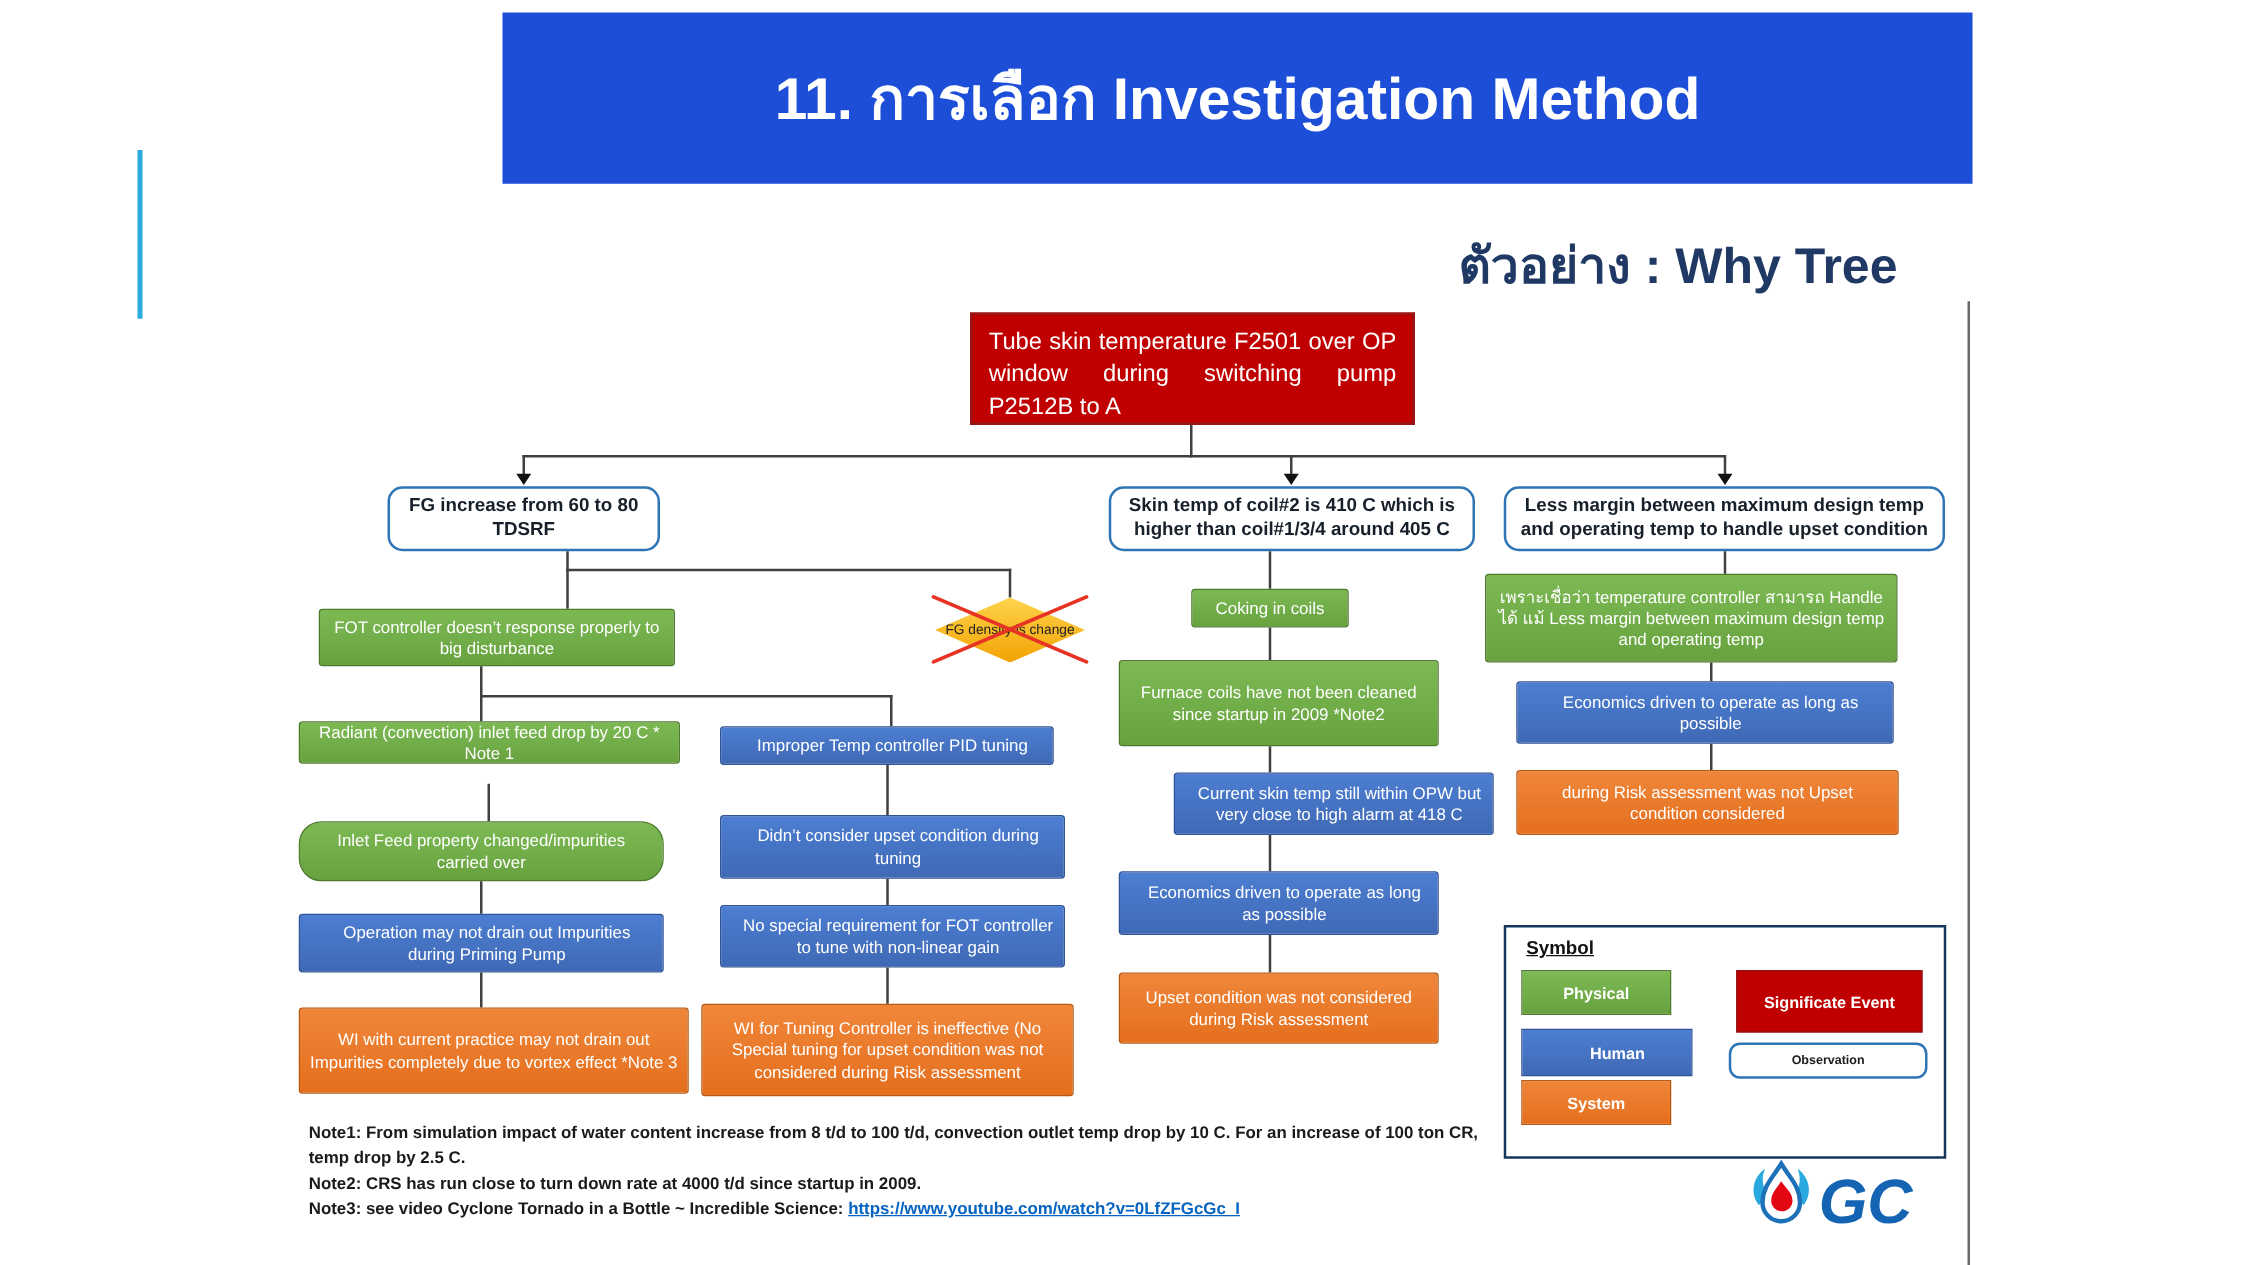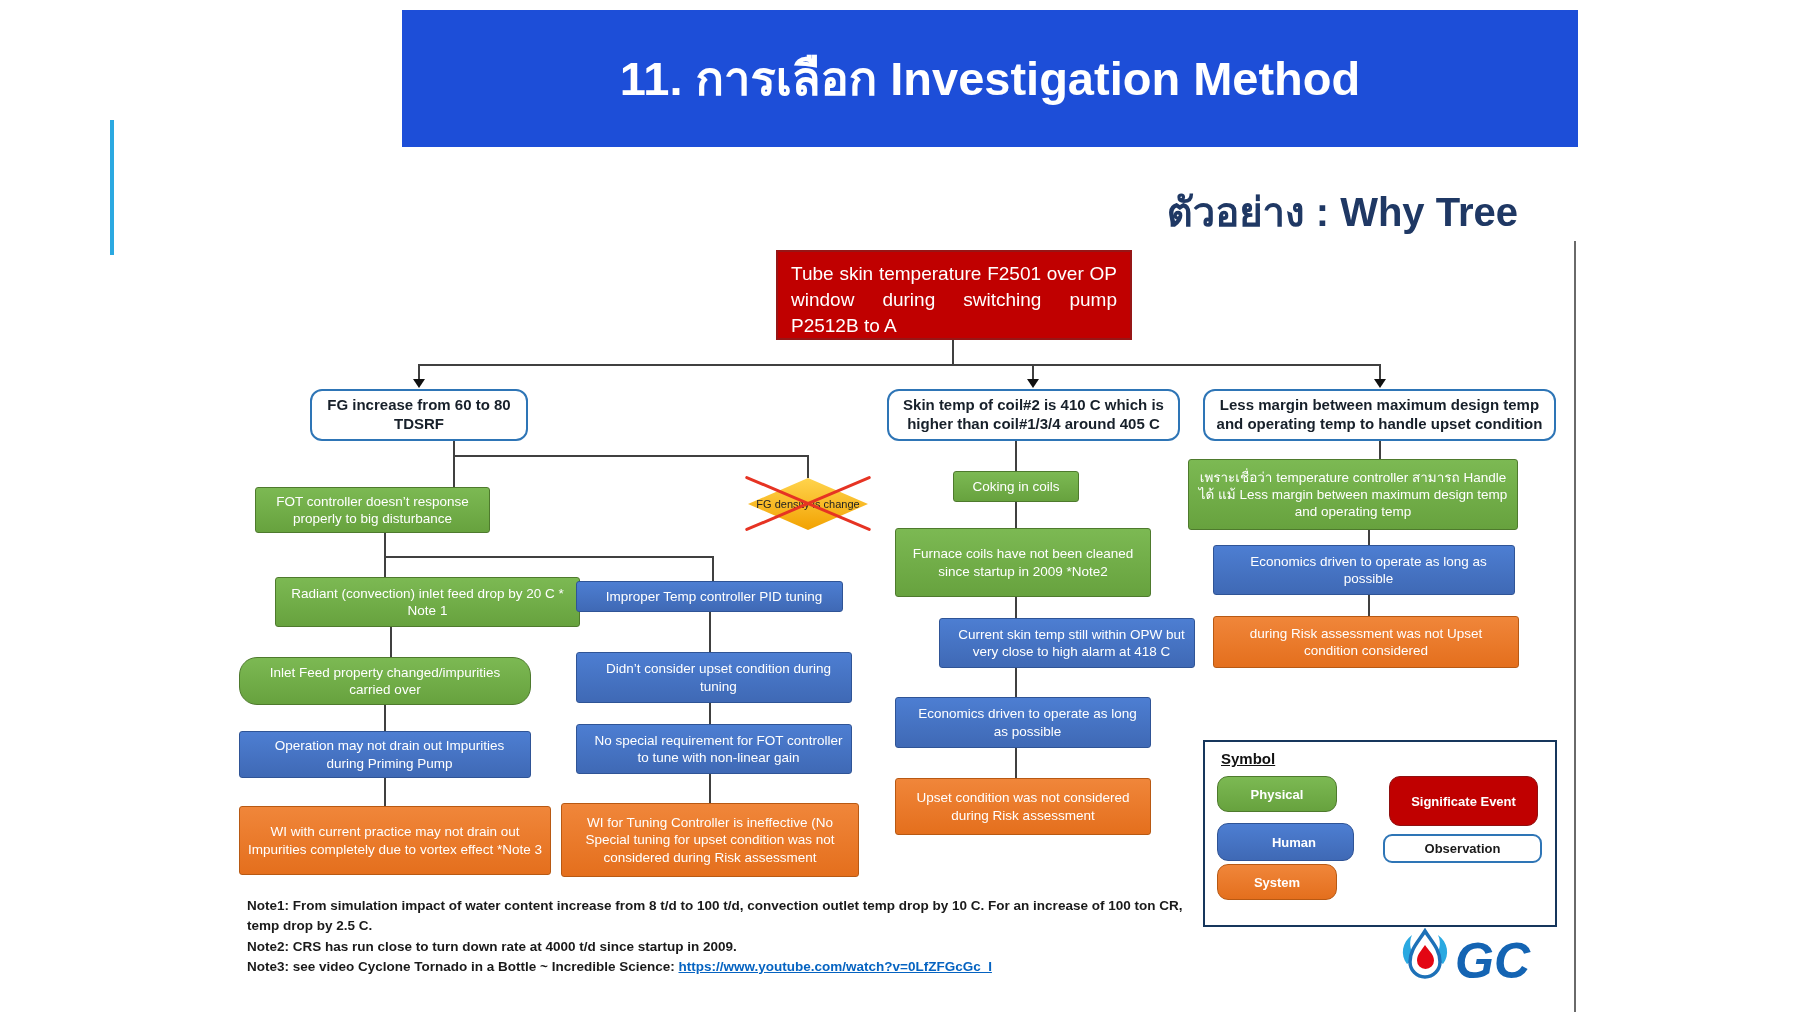--- a/index.html
+++ b/index.html
@@ -36,25 +36,25 @@
     background:linear-gradient(180deg,#ffd44d,#f2a202);
     clip-path:polygon(50% 0,100% 50%,50% 100%,0 50%);}
   .xline{position:absolute;width:136px;height:3px;background:#e63323;border-radius:2px;}
 
   
   .legendbox{position:absolute;left:1203px;top:740px;width:354px;height:187px;
     border:2px solid #16365c;background:#ffffff;box-sizing:border-box;}
   .legend-title{position:absolute;left:1221px;top:750px;color:#111111;font-size:15px;
     font-weight:bold;text-decoration:underline;}
   .chip{position:absolute;display:flex;align-items:center;justify-content:center;
-    color:#ffffff;font-size:13px;font-weight:bold;border-radius:11px;}
+    color:#ffffff;font-size:13px;font-weight:bold;border-radius:0;}
   .sig{background:#c00000;border:1px solid #8f1010;}
   .obschip{position:absolute;display:flex;align-items:center;justify-content:center;
     background:#ffffff;border:2px solid #2e75b6;border-radius:9px;color:#1a1a1a;
-    font-size:13px;font-weight:bold;box-sizing:border-box;}
+    font-size:10px;font-weight:bold;box-sizing:border-box;}
   .hypo{color:#5a3200;font-size:13px;font-weight:bold;}
 
   
   .notes{position:absolute;left:247px;top:896px;width:940px;color:#1a1a1a;
     font-size:13.5px;font-weight:bold;line-height:1.5;}
   .note-link{color:#0563c1;text-decoration:underline;cursor:pointer;}
 
   
   .vline-right{position:absolute;left:1574px;top:241px;width:2px;height:771px;background:#6a6a6a;}
   .gclogo{position:absolute;left:1393px;top:928px;width:170px;height:62px;display:flex;align-items:center;}
@@ -84,33 +84,33 @@
 
   <div class="obs" style="left:310px;top:389px;width:218px;height:52px;">FG increase from 60 to 80 TDSRF</div>
   <div class="obs" style="left:887px;top:389px;width:293px;height:52px;">Skin temp of coil#2 is 410 C which is higher than coil#1/3/4 around 405 C</div>
   <div class="obs" style="left:1203px;top:389px;width:353px;height:52px;">Less margin between maximum design temp and operating temp to handle upset condition</div>
 
   <div class="ln" style="left:453px;top:441px;width:2px;height:16px;"></div>
   <div class="ln" style="left:453px;top:455px;width:356px;height:2px;"></div>
   <div class="ln" style="left:807px;top:455px;width:2px;height:23px;"></div>
   <div class="ln" style="left:453px;top:455px;width:2px;height:32px;"></div>
 
-  <div class="node green" style="left:255px;top:487px;width:235px;height:46px;">FOT controller doesn’t response properly to big disturbance</div>
+  <div class="node green" style="left:255px;top:487px;width:285px;height:46px;">FOT controller doesn’t response properly to big disturbance</div>
   <div class="diamond" style="left:748px;top:478px;width:120px;height:52px;">
     <span style="color:#222;font-size:11px;line-height:1.15;">FG density is change</span>
   </div>
   <div class="xline" style="left:740px;top:502px;transform:rotate(23deg);"></div>
   <div class="xline" style="left:740px;top:502px;transform:rotate(-23deg);"></div>
 
   <div class="ln" style="left:384px;top:533px;width:2px;height:25px;"></div>
   <div class="ln" style="left:384px;top:556px;width:330px;height:2px;"></div>
   <div class="ln" style="left:384px;top:556px;width:2px;height:21px;"></div>
   <div class="ln" style="left:712px;top:556px;width:2px;height:25px;"></div>
 
-  <div class="node green" style="left:239px;top:577px;width:305px;height:50px;margin-left:36px;">Radiant (convection) inlet feed drop by 20 C * Note 1</div>
+  <div class="node green" style="left:239px;top:577px;width:305px;height:34px;">Radiant (convection) inlet feed drop by 20 C * Note 1</div>
   <div class="ln" style="left:390px;top:627px;width:2px;height:30px;"></div>
   <div class="node green" style="left:239px;top:657px;width:292px;height:48px;border-radius:18px;">Inlet Feed property changed/impurities carried over</div>
   <div class="ln" style="left:384px;top:705px;width:2px;height:26px;"></div>
   <div class="node blue" style="left:239px;top:731px;width:292px;height:47px;">Operation may not drain out Impurities during Priming Pump</div>
   <div class="ln" style="left:384px;top:778px;width:2px;height:28px;"></div>
   <div class="node orange" style="left:239px;top:806px;width:312px;height:69px;">WI with current practice may not drain out Impurities completely due to vortex effect *Note 3</div>
 
   <div class="node blue" style="left:576px;top:581px;width:267px;height:31px;">Improper Temp controller PID tuning</div>
   <div class="ln" style="left:709px;top:612px;width:2px;height:40px;"></div>
   <div class="node blue" style="left:576px;top:652px;width:276px;height:51px;">Didn’t consider upset condition during tuning</div>

